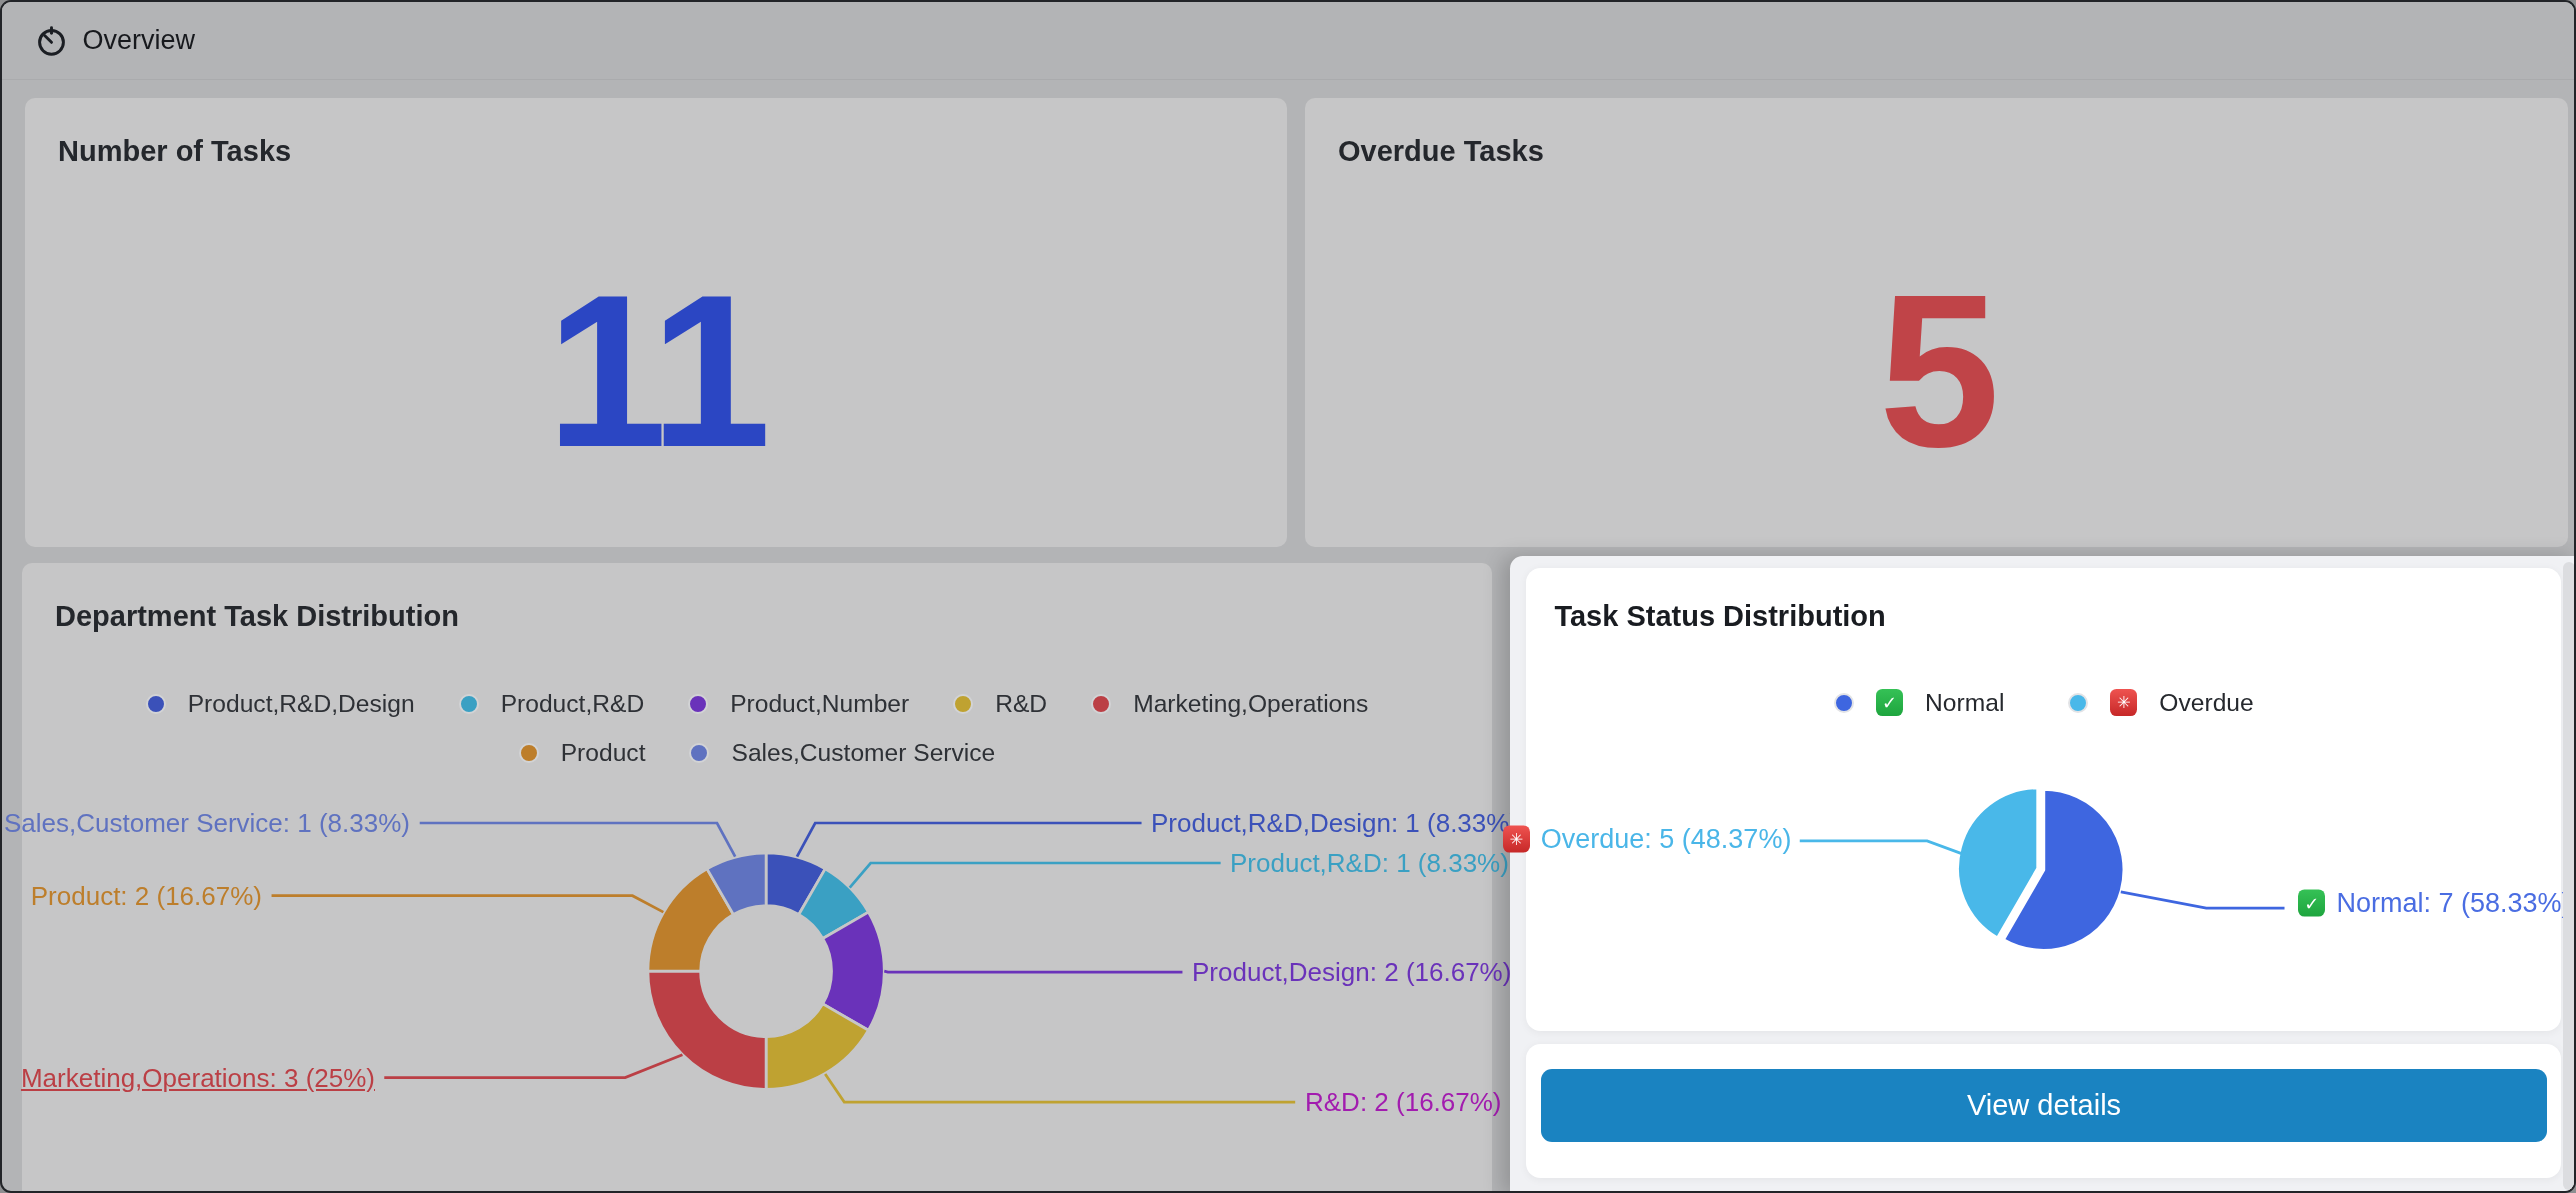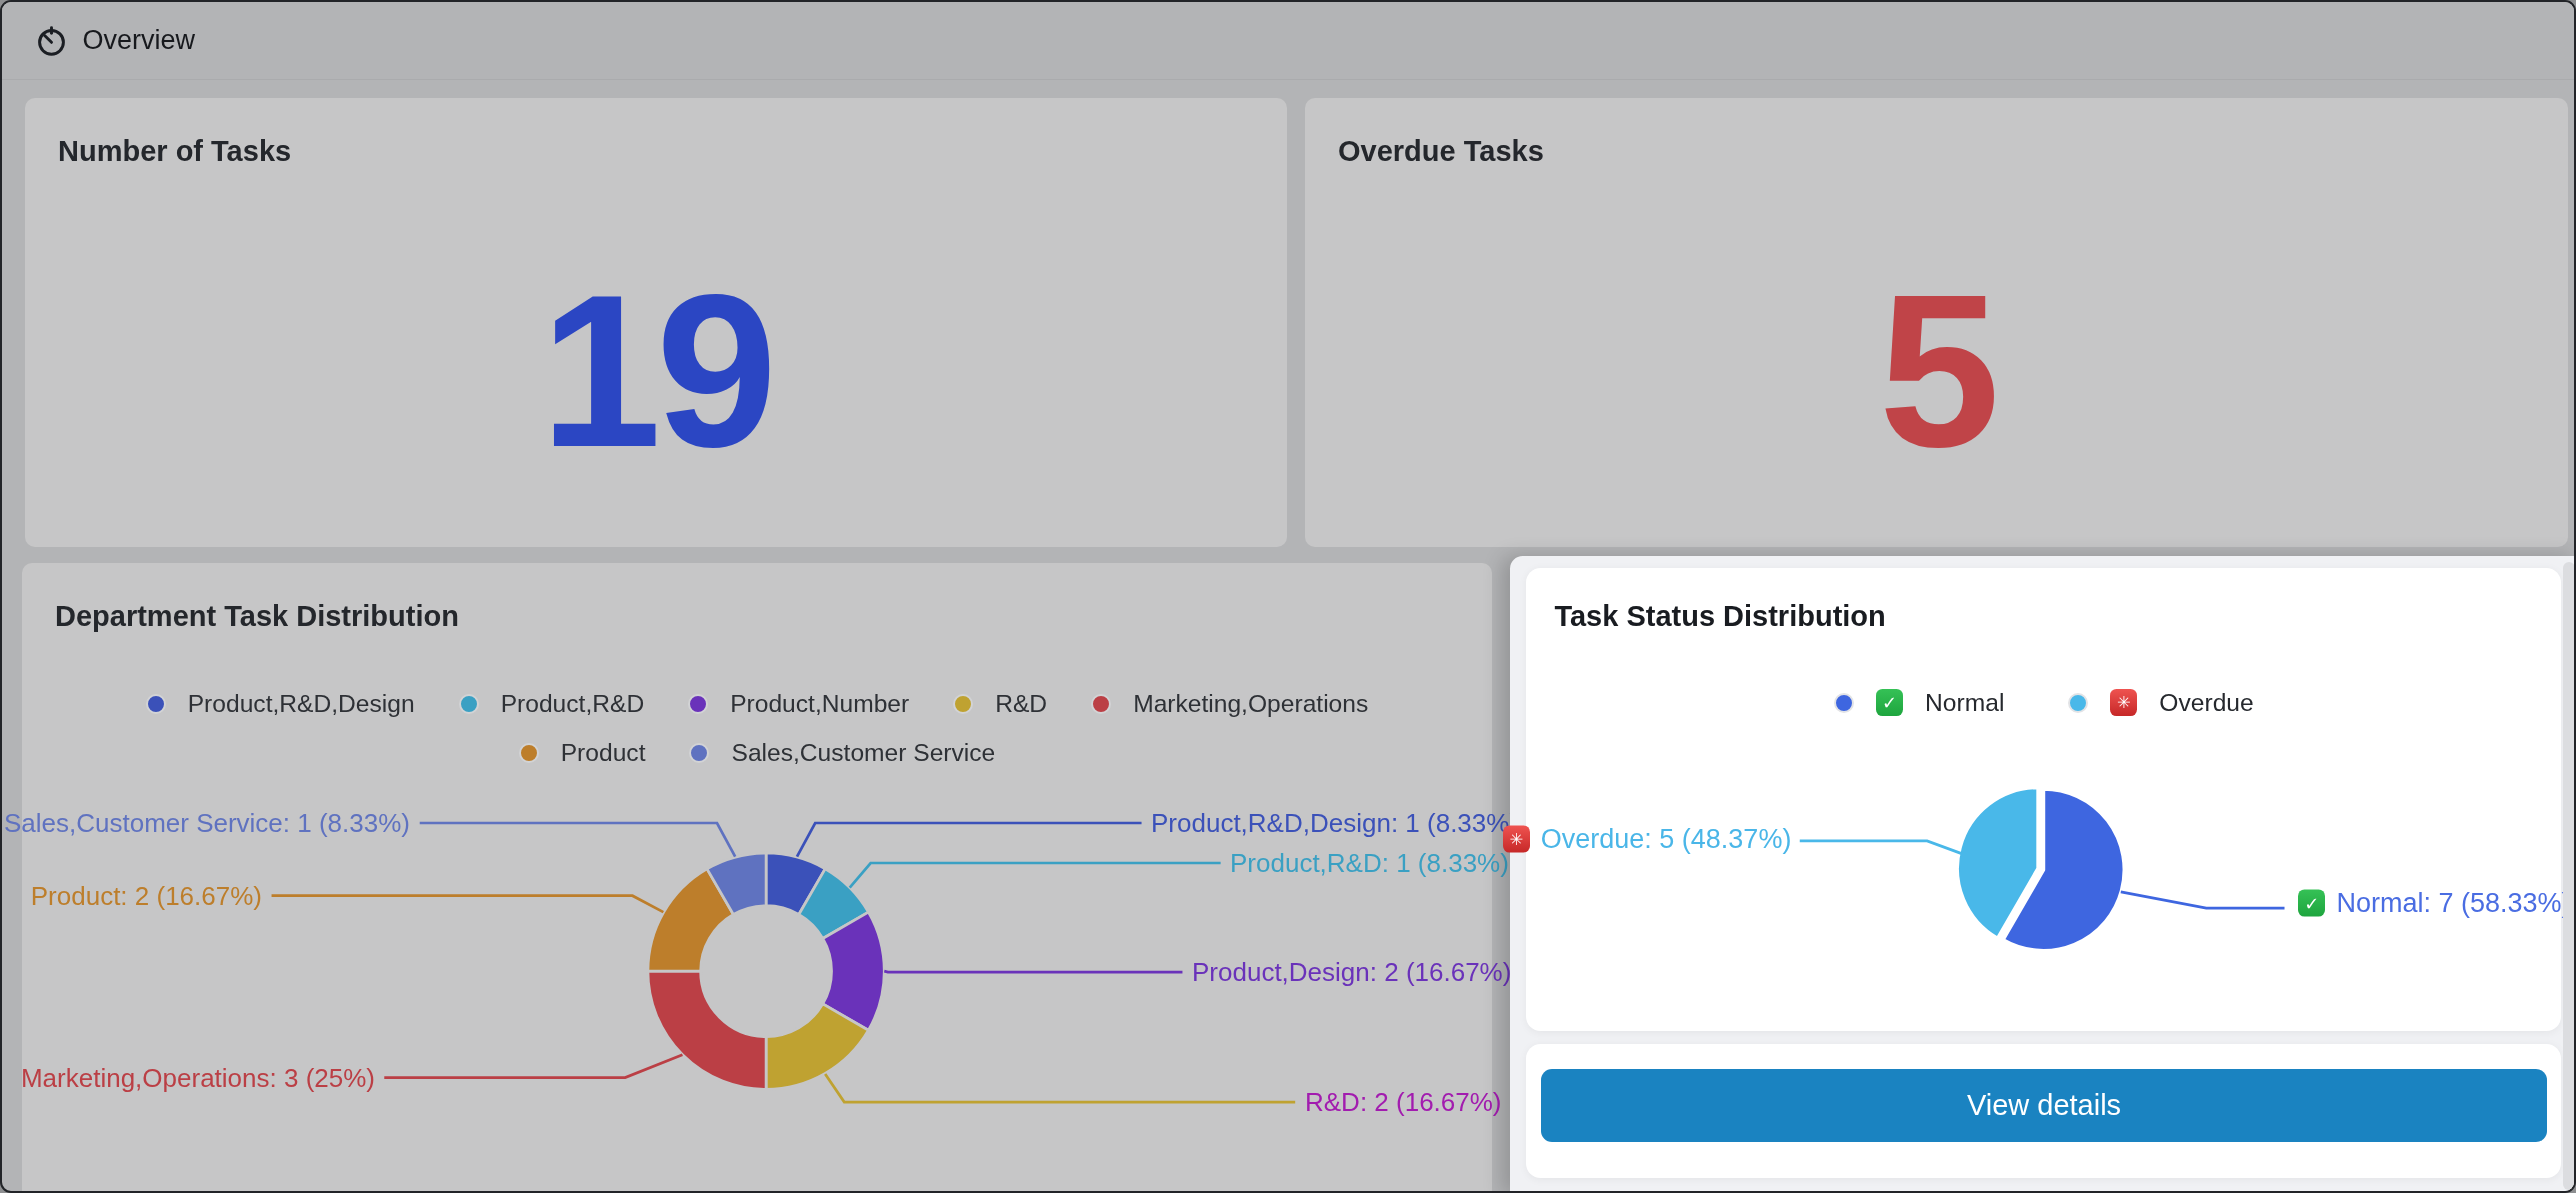--- a/index.html
+++ b/index.html
@@ -46,21 +46,21 @@
     <svg width="33" height="33" viewBox="0 0 36 36">
       <circle cx="18" cy="20" r="13" fill="none" stroke="#1b1e23" stroke-width="3.2"></circle>
       <line x1="18" y1="20" x2="10.5" y2="12.5" stroke="#1b1e23" stroke-width="3.2" stroke-linecap="round"></line>
       <line x1="18" y1="4" x2="18" y2="10" stroke="#1b1e23" stroke-width="3.2" stroke-linecap="round"></line>
     </svg>
     <span class="topbar-title">Overview</span>
   </header>
 
   <section class="card dim" style="left:23px;top:96px;width:1262px;height:449px;">
     <h2 class="card-title">Number of Tasks</h2>
-    <div class="stat-value" id="stat-val-0" style="color: rgb(43, 70, 195);">19</div>
+    <div class="stat-value" id="stat-val-0" style="color: rgb(43, 70, 195);">11</div>
   </section>
 
   <section class="card dim" style="left:1303px;top:96px;width:1263px;height:449px;">
     <h2 class="card-title">Overdue Tasks</h2>
     <div class="stat-value" id="stat-val-1" style="color: rgb(192, 68, 72);">5</div>
   </section>
 
   <section class="card dim" id="dept-card" style="left:20px;top:561px;width:1470px;height:683px;">
     <h2 class="card-title">Department Task Distribution</h2>
     <div class="legend" id="dept-legend" style="top:127px;">
@@ -110,21 +110,21 @@
         <path d="M1276 450L952 450L948 449" fill="none" stroke="#6a32ba" stroke-width="3"></path>
         <path d="M1400 593L904 593L883 562" fill="none" stroke="#bfa231" stroke-width="3"></path>
         <path d="M398 566L663 566L726 541" fill="none" stroke="#bb3f45" stroke-width="3"></path>
         <path d="M274 366L671 366L705 384" fill="none" stroke="#bd7e2b" stroke-width="3"></path>
         <path d="M437 286L764 286L784 323" fill="none" stroke="#5f72c0" stroke-width="3"></path>
       </svg>
   <div class="callout" style="color: rgb(59, 81, 185); top: 260px; left: 1129px;">Product,R&amp;D,Design: 1 (8.33%)</div>
       <div class="callout" style="color: rgb(58, 160, 195); top: 300px; left: 1208px;">Product,R&amp;D: 1 (8.33%)</div>
       <div class="callout" style="color: rgb(106, 50, 186); top: 409px; left: 1170px;">Product,Design: 2 (16.67%)</div>
       <div class="callout" style="color: #a21caf; top: 539px; left: 1283px;">R&amp;D: 2 (16.67%)</div>
-      <div class="callout" style="color: rgb(187, 63, 69); top: 515px; right: 1117px;">Marketing,Operations: 3 (25%)</div>
+      <div class="callout" style="color: rgb(187, 63, 69); top: 515px; right: 1117px; text-decoration: underline;">Marketing,Operations: 3 (25%)</div>
       <div class="callout" style="color: rgb(189, 126, 43); top: 333px; right: 1230px;">Product: 2 (16.67%)</div>
       <div class="callout" style="color: rgb(95, 114, 192); top: 260px; right: 1082px;">Sales,Customer Service: 1 (8.33%)</div>
     </section>
 
   <aside class="modal-panel">
 
     <section class="card bright chart-card" id="status-card">
       <h2 class="card-title">Task Status Distribution</h2>
       <div class="legend" id="status-legend" style="top:121px;">
           <div class="legend-row" style="gap: 64px;">

